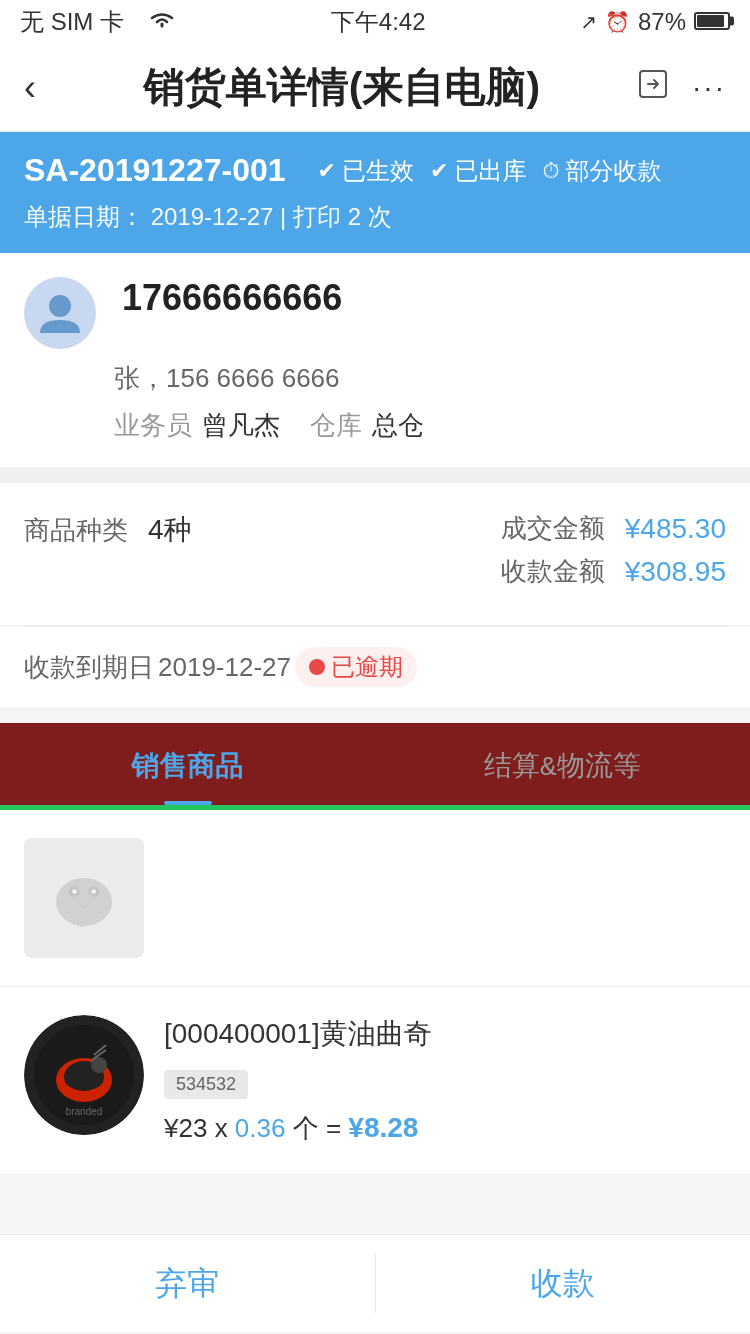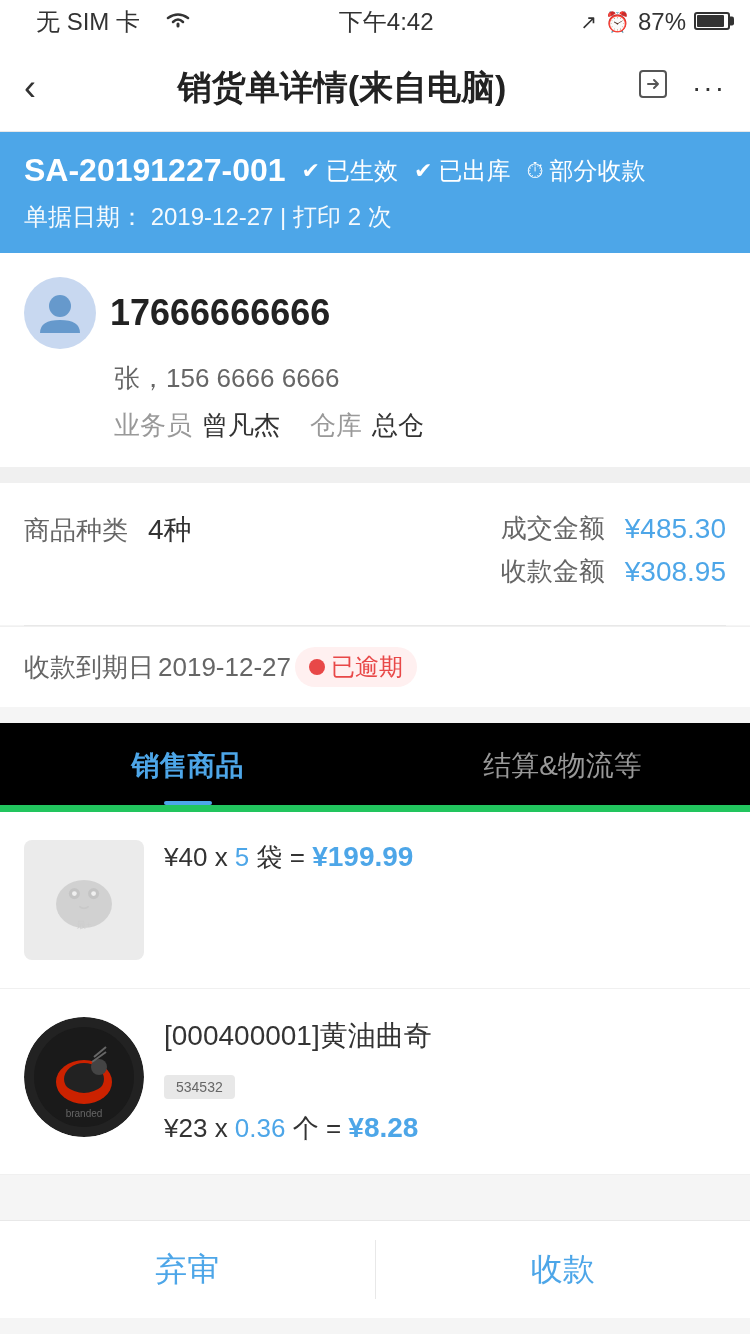--- a/index.html
+++ b/index.html
@@ -17,21 +17,21 @@
     .status-bar {
       display: flex;
       justify-content: space-between;
       align-items: center;
       background: #fff;
       padding: 0 20px;
       height: 44px;
       font-size: 24px;
       font-weight: 500;
     }
-    .status-left { display: flex; align-items: center; gap: 24px; margin-left: 16px; }
+    .status-left { display: flex; align-items: center; gap: 24px; }
     .status-right { display: flex; align-items: center; gap: 8px; }
     .battery-bar {
       width: 36px; height: 18px; border: 2px solid #333; border-radius: 3px; position: relative;
       display: inline-block;
     }
     .battery-bar::after {
       content: '';
       position: absolute;
       right: -6px; top: 50%;
       transform: translateY(-50%);
@@ -59,42 +59,42 @@
     .nav-back {
       font-size: 36px;
       color: #333;
       cursor: pointer;
       padding: 10px;
       margin-left: -10px;
     }
     .nav-title {
       flex: 1;
       text-align: center;
-      font-size: 34px;
+      font-size: 41px;
       font-weight: 600;
       color: #222;
     }
     .nav-right {
       display: flex; align-items: center; gap: 24px;
     }
     .nav-icon {
       font-size: 30px;
       color: #555;
       cursor: pointer;
     }
 
     
     .order-header {
       background: #4da6e8;
       padding: 20px 24px;
     }
     .order-id-row {
       display: flex;
       align-items: center;
-      gap: 16px;
+      gap: 32px;
       margin-bottom: 12px;
     }
     .order-id {
       font-size: 32px;
       font-weight: 700;
       color: #fff;
     }
     .status-badges {
       display: flex; gap: 16px; align-items: center;
     }
@@ -111,21 +111,21 @@
       opacity: 0.95;
     }
 
     
     .customer-section {
       background: #fff;
       padding: 24px;
       margin-top: 0;
     }
     .customer-row {
-      display: flex; align-items: center; gap: 14px;
+      display: flex; gap: 26px;
       margin-bottom: 12px;
     }
     .customer-avatar {
       width: 72px; height: 72px;
       border-radius: 50%;
       background: #c8d8f0;
       display: flex; align-items: center; justify-content: center;
       font-size: 40px;
       color: #6699cc;
       flex-shrink: 0;
@@ -192,24 +192,25 @@
     }
     .overdue-dot {
       width: 16px; height: 16px;
       border-radius: 50%;
       background: #e84848;
       display: inline-block;
     }
 
     
     .tabs-section {
-      background: #000000;
-      display: flex;
-      border-bottom: 7px solid #22c55e;
+      background: #7f1d1d;
+      display: flex;
+      border-bottom: 5px solid #22c55e;
       margin-top: 16px;
+      font-family: Liberation Mono, monospace;
     }
     .tab {
       flex: 1;
       text-align: center;
       padding: 24px 0 20px;
       font-size: 28px;
       color: #999;
       cursor: pointer;
       position: relative;
     }
@@ -256,36 +257,36 @@
     .product-name {
       font-size: 28px;
       color: #333;
       margin-bottom: 12px;
       font-weight: 500;
     }
     .product-sku-badge {
       display: inline-block;
       background: #e8e8e8;
       color: #666;
-      font-size: 14px;
+      font-size: 18px;
       padding: 4px 12px;
       border-radius: 4px;
       margin-bottom: 12px;
     }
     .product-price-row {
       font-size: 26px;
       color: #333;
     }
     .price-highlight { color: #4da6e8; }
     .price-total { color: #4da6e8; font-weight: 600; font-size: 28px; }
 
     
     .bottom-bar {
       position: fixed;
-      bottom: 16px;
+      bottom: 2px;
       width: 750px;
       display: flex;
       background: #fff;
       border-top: 1px solid #e8e8e8;
       height: 98px;
     }
     .bottom-btn {
       flex: 1;
       display: flex; align-items: center; justify-content: center;
       font-size: 32px;
@@ -445,28 +446,20 @@
           <circle cx="38" cy="42" r="7" fill="#555"></circle>
           <circle cx="62" cy="42" r="7" fill="#555"></circle>
           <circle cx="38" cy="42" r="3" fill="#fff"></circle>
           <circle cx="62" cy="42" r="3" fill="#fff"></circle>
           <path d="M44 58 Q50 63 56 58" stroke="#666" stroke-width="2" fill="none"></path>
           <text x="50" y="85" text-anchor="middle" font-size="12" fill="#777">最+</text>
         </svg>
       </div>
     </div>
     <div class="product-info">
-      <div class="product-price-row">
-        <span>¥40</span>
-        <span> x </span>
-        <span class="price-highlight">5</span>
-        <span>袋</span>
-        <span> = </span>
-        <span class="price-total">¥199.99</span>
-      </div>
     </div>
   </div>
 
   <div class="product-item">
     <div class="product-img" style="border-radius:50%; overflow:hidden;">
       <div style="width:100%;height:100%;background:#222;display:flex;align-items:center;justify-content:center;border-radius:50%;">
         <svg width="100" height="100" viewBox="0 0 100 100">
           <circle cx="50" cy="50" r="50" fill="#1a1a1a"></circle>
           <ellipse cx="50" cy="55" rx="28" ry="22" fill="#cc2200"></ellipse>
           <ellipse cx="50" cy="52" rx="20" ry="16" fill="#222"></ellipse>

